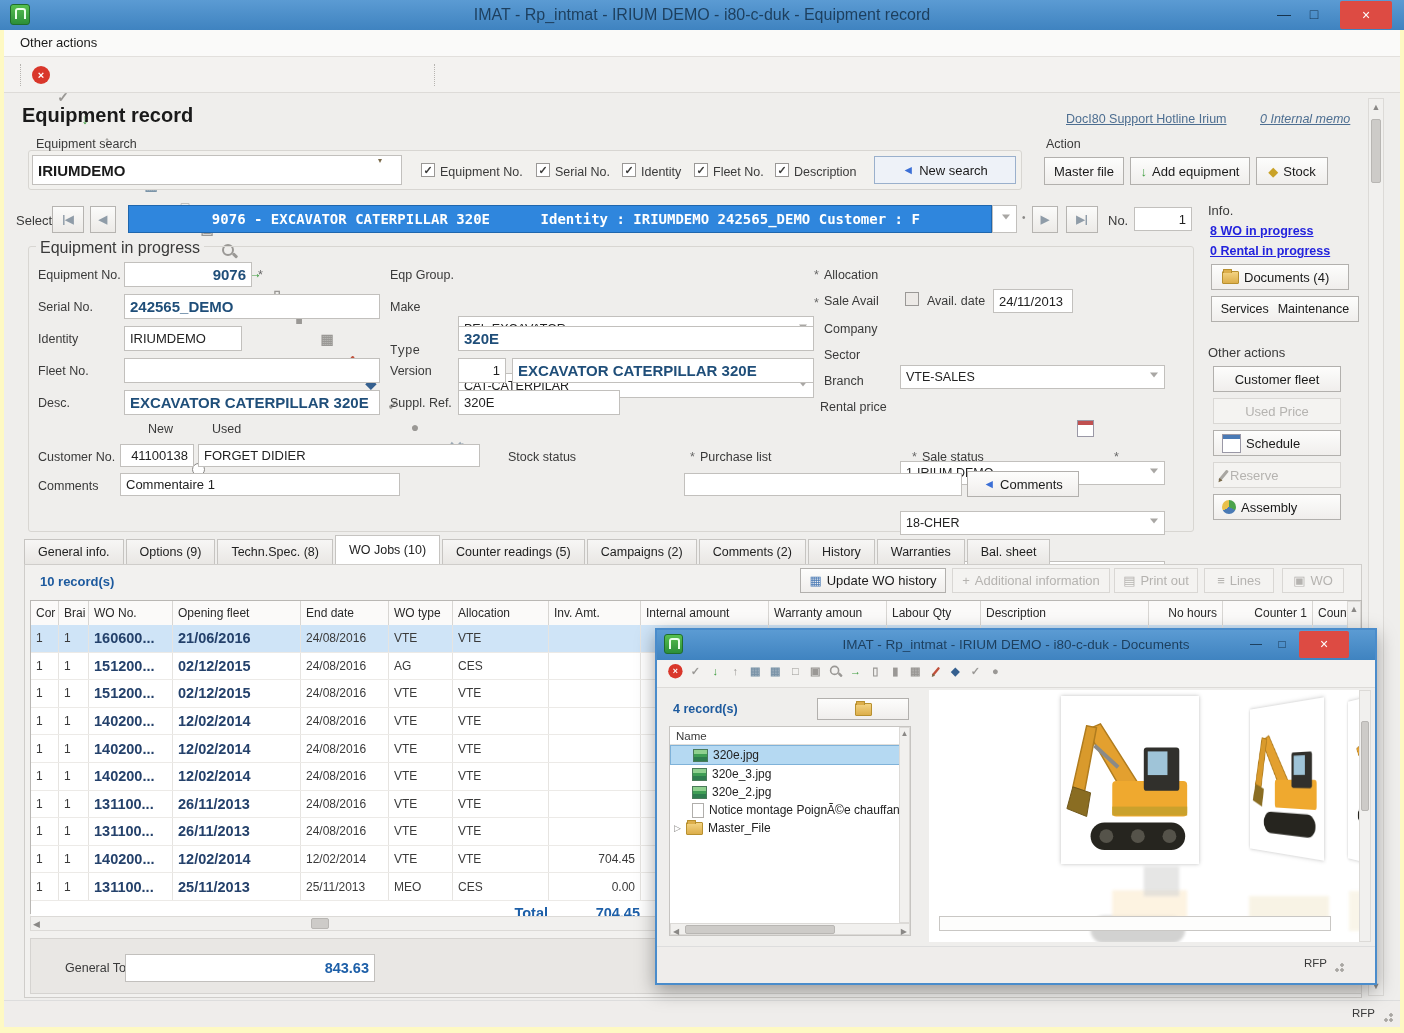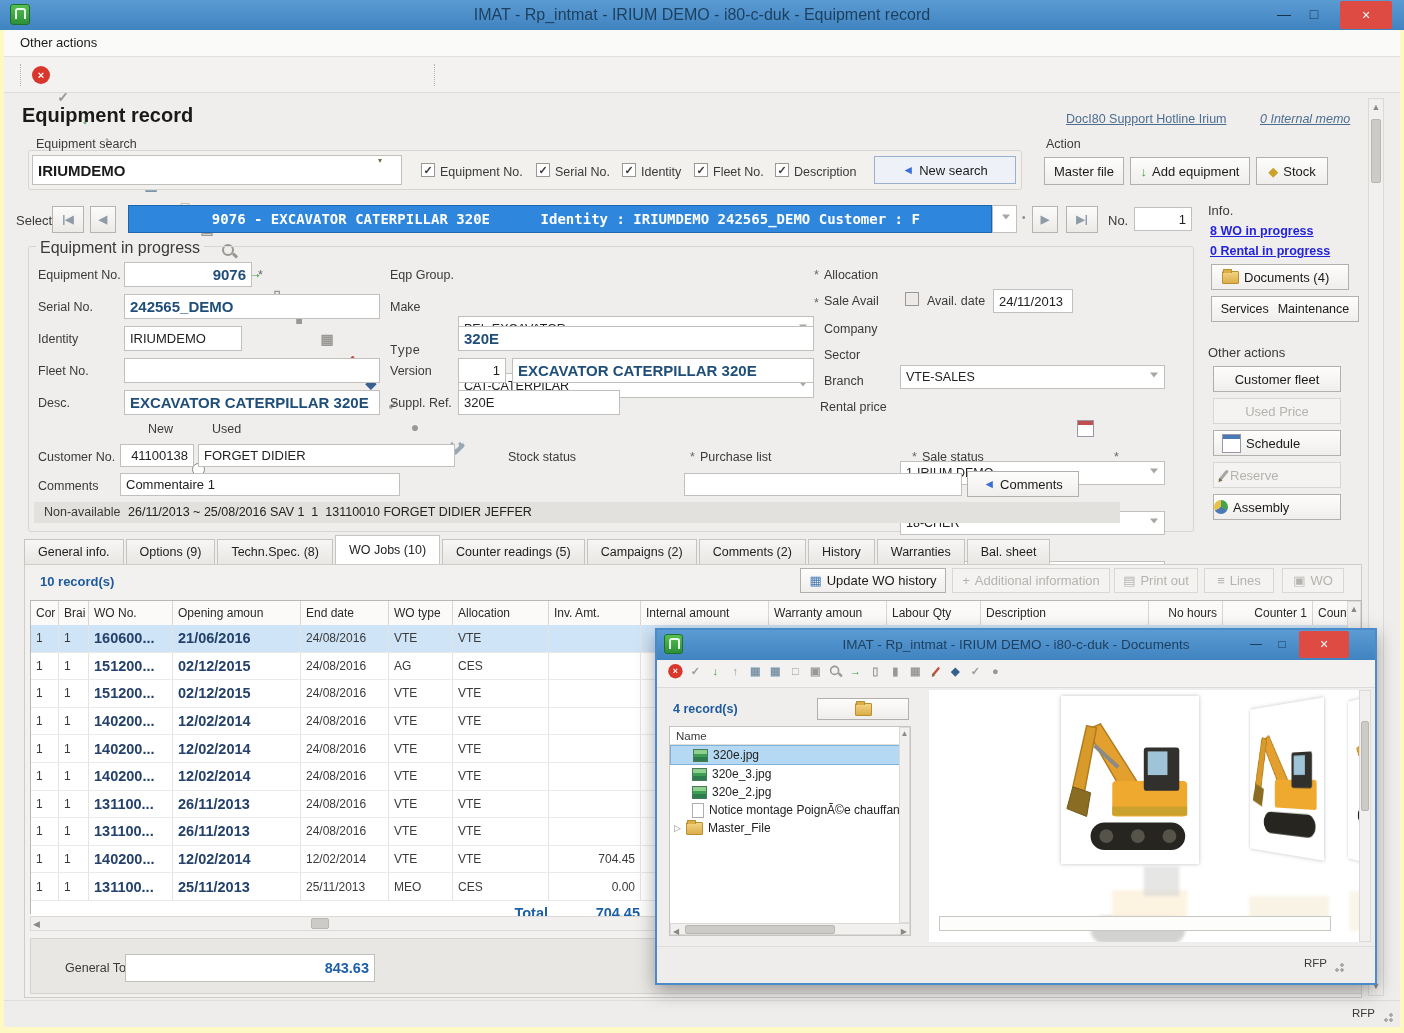--- a/index.html
+++ b/index.html
@@ -228,60 +228,56 @@
   <div class="abs combo" style="left:900px;top:316px;width:265px;height:24px;">1-IRIUM DEMO</div>
   <span class="abs lbl" style="left:824px;top:348px;">Sector</span>
   <div class="abs combo" style="left:900px;top:342px;width:265px;height:24px;">18-CHER</div>
   <span class="abs lbl" style="left:824px;top:374px;">Branch</span>
   <div class="abs combo" style="left:900px;top:368px;width:265px;height:24px;">1-LA ROCHELLE</div>
   <span class="abs lbl" style="left:820px;top:400px;">Rental price</span>
   <div class="abs combo" style="left:900px;top:394px;width:265px;height:24px;">E-CATEGORIE</div>
 
   <span class="abs lbl" style="left:38px;top:450px;">Customer No.</span>
   <div class="abs inp rt" style="left:120px;top:444px;width:74px;height:23px;">41100138</div>
-  <div class="abs inp" style="left:198px;top:444px;width:257px;height:23px;">FORGET DIDIER</div>
+  <div class="abs inp" style="left:198px;top:444px;width:282px;height:23px;">FORGET DIDIER</div>
   <span class="abs lbl" style="left:508px;top:450px;">Stock status</span>
   <div class="abs combo" style="left:583px;top:444px;width:102px;height:23px;">---N/A</div>
   <span class="abs lbl" style="left:690px;top:450px;color:#666;">*</span>
   <span class="abs lbl" style="left:700px;top:450px;">Purchase list</span>
   <div class="abs combo" style="left:778px;top:444px;width:128px;height:23px;">FA-INVOICED</div>
   <span class="abs lbl" style="left:912px;top:450px;color:#666;">*</span>
   <span class="abs lbl" style="left:922px;top:450px;">Sale status</span>
   <div class="abs combo" style="left:988px;top:444px;width:122px;height:23px;">LV-DELIVERED TO C</div>
   <span class="abs lbl" style="left:1114px;top:450px;color:#666;">*</span>
 
   <span class="abs lbl" style="left:38px;top:479px;">Comments</span>
   <div class="abs inp" style="left:120px;top:473px;width:280px;height:23px;">Commentaire 1</div>
   <div class="abs inp" style="left:684px;top:473px;width:278px;height:23px;"></div>
   <div class="abs btn" style="left:967px;top:471px;width:112px;height:26px;">
     <span style="color:#3b6fd6;font-size:12px;">◄</span>
     <span>Comments</span>
   </div>
 
-  <div class="abs" style="left:34px;top:502px;width:1086px;height:21px;background:#e3e1de;">
-    <span class="abs lbl" style="left:10px;top:3px;">Non-available</span>
-    <span class="abs" style="left:94px;top:3px;font-size:12.5px;color:#222;white-space:pre;">26/11/2013 ~ 25/08/2016 SAV 1  1  13110010 FORGET DIDIER JEFFER</span>
-  </div>
 
   <span class="abs lbl" style="left:1208px;top:345px;font-size:13px;">Other actions</span>
   <div class="abs btn" style="left:1213px;top:366px;width:128px;height:26px;">
     <span>Customer fleet</span>
   </div>
   <div class="abs btn dis" style="left:1213px;top:398px;width:128px;height:26px;">
     <span>Used Price</span>
   </div>
   <div class="abs btn" style="left:1213px;top:430px;width:128px;height:26px;justify-content:flex-start;padding-left:8px;">
     <span class="cal blue"></span>
     <span>Schedule</span>
   </div>
   <div class="abs btn dis" style="left:1213px;top:462px;width:128px;height:26px;justify-content:flex-start;padding-left:8px;">
     <span class="penicon gray"></span>
     <span>Reserve</span>
   </div>
-  <div class="abs btn" style="left:1213px;top:494px;width:128px;height:26px;justify-content:flex-start;">
+  <div class="abs btn" style="left:1213px;top:494px;width:128px;height:26px;justify-content:flex-start;padding-left:8px;">
     <span class="asm"></span>
     <span>Assembly</span>
   </div>
 
   <div class="abs" style="left:24px;top:540px;width:1338px;height:24px;display:flex;align-items:flex-end;">
     <div class="tab">General info.</div>
     <div class="tab">Options (9)</div>
     <div class="tab">Techn.Spec. (8)</div>
     <div class="tab active">WO Jobs (10)</div>
     <div class="tab">Counter readings (5)</div>
@@ -313,21 +309,21 @@
   <div class="abs btn dis" style="left:1282px;top:568px;width:62px;height:25px;">
     <span>▣</span>
     <span>WO</span>
   </div>
 
   <div class="abs" style="left:30px;top:600px;width:1332px;height:314px;background:#fff;border:1px solid #b9b7b4;">
     <div style="display:flex;height:24px;">
       <div class="cell hcell c0">Cor</div>
       <div class="cell hcell c1">Brai</div>
       <div class="cell hcell c2">WO No.</div>
-      <div class="cell hcell c3">Opening amoun</div>
+      <div class="cell hcell c3">Opening fleet</div>
       <div class="cell hcell c4">End date</div>
       <div class="cell hcell c5">WO type</div>
       <div class="cell hcell c6">Allocation</div>
       <div class="cell hcell c7">Inv. Amt.</div>
       <div class="cell hcell c8">Internal amount</div>
       <div class="cell hcell c9">Warranty amoun</div>
       <div class="cell hcell c10">Labour Qty</div>
       <div class="cell hcell c11">Description</div>
       <div class="cell hcell c12 num">No hours</div>
       <div class="cell hcell c13 num">Counter 1</div>

